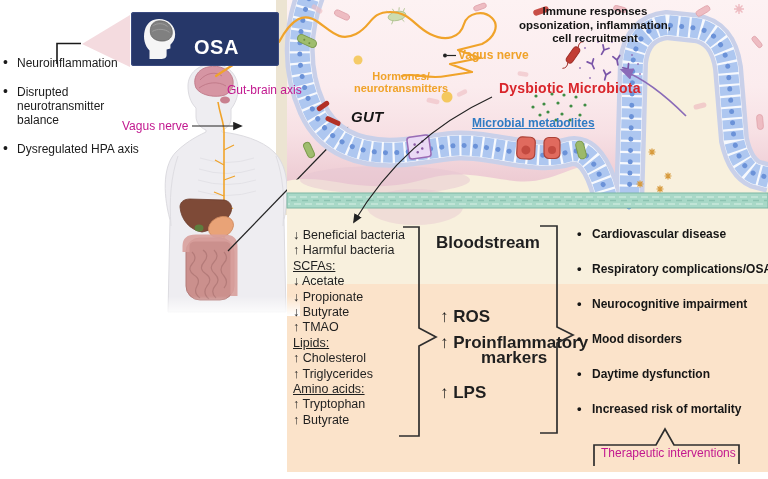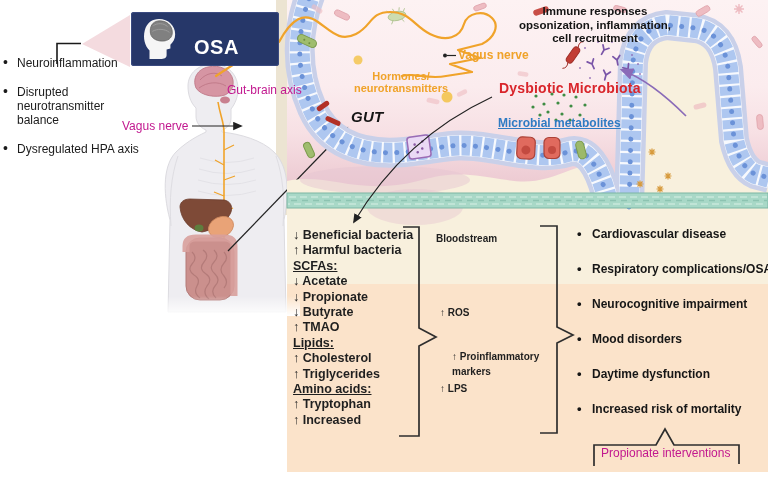--- a/index.html
+++ b/index.html
@@ -32,31 +32,31 @@
   .black{color:#151515;font-weight:800;font-style:italic;}
   .u{text-decoration:underline;}
   #lbl-vagus-left{left:122px;top:119px;font-size:12px;}
   #lbl-gut-brain{left:227px;top:83px;font-size:12px;}
   #lbl-gut{left:351px;top:108px;font-size:15px;letter-spacing:.3px;}
   #lbl-hormones{left:354px;top:71px;font-size:11px;line-height:11.5px;text-align:center;}
   #lbl-vagus-right{left:458px;top:48px;font-size:12px;}
   #lbl-dysbiotic{left:459px;top:80px;font-size:14px;letter-spacing:.2px;}
   #immune-block{left:495px;top:5px;width:200px;text-align:center;
     font-size:11.5px;font-weight:700;line-height:13.5px;color:#141414;}
-  #lbl-microbial{left:498px;top:116px;font-size:12px;}
+  #lbl-microbial{left:472px;top:116px;font-size:12px;}
   #stim-block{left:452px;top:166px;width:160px;text-align:center;
     font-size:12px;line-height:12.5px;}
   
-  #changes-list{left:293px;top:228px;width:140px;font-size:12.5px;font-weight:700;
+  #changes-list{left:293px;top:228px;width:140px;font-size:12.5px;font-weight:400;
     line-height:15.4px;color:#1f1f1f;}
   
-  .midcol{color:#1f1f1f;font-weight:600;font-size:10px;}
+  .midcol{color:#1f1f1f;font-weight:600;font-size:17px;text-align:center;}
   #lbl-bloodstream{left:436px;top:233px;}
   #lbl-ros{left:440px;top:307px;}
-  #proinf-block{left:452px;top:335px;line-height:15px;margin-top:14px;}
+  #proinf-block{left:440px;top:335px;line-height:15px;}
   #lbl-lps{left:440px;top:383px;}
   
   #outcomes{left:575px;top:228px;width:195px;}
   #outcomes .li{position:relative;padding-left:17px;margin-bottom:22px;
     font-size:12px;font-weight:700;line-height:13px;color:#161616;white-space:nowrap;}
   #outcomes .li::before{content:"\2022";position:absolute;left:2px;top:-1px;font-size:13px;}
   #lbl-therapeutic{left:601px;top:446px;font-size:12px;}
 </style>
 </head>
 <body>
@@ -336,35 +336,35 @@
       <div class="u">SCFAs:</div>
       <div>↓ Acetate</div>
       <div>↓ Propionate</div>
       <div>↓ Butyrate</div>
       <div>↑ TMAO</div>
       <div class="u">Lipids:</div>
       <div>↑ Cholesterol</div>
       <div>↑ Triglycerides</div>
       <div class="u">Amino acids:</div>
       <div>↑ Tryptophan</div>
-      <div>↑ Increased</div>
+      <div>↑ Butyrate</div>
     </div>
 
   <div class="abs lbl midcol" id="lbl-bloodstream">Bloodstream</div>
   <div class="abs lbl midcol" id="lbl-ros">↑ ROS</div>
   <div class="abs midcol" id="proinf-block">
     <div>↑ Proinflammatory</div>
     <div>markers</div>
   </div>
   <div class="abs lbl midcol" id="lbl-lps">↑ LPS</div>
 
   <div class="abs" id="outcomes">
 
   <div class="li">Cardiovascular disease</div>
       <div class="li">Respiratory complications/OSA</div>
       <div class="li">Neurocognitive impairment</div>
       <div class="li">Mood disorders</div>
       <div class="li">Daytime dysfunction</div>
       <div class="li">Increased risk of mortality</div>
     </div>
-  <div class="abs lbl magenta" id="lbl-therapeutic">Propionate interventions</div>
+  <div class="abs lbl magenta" id="lbl-therapeutic">Therapeutic interventions</div>
 
 </div>
 
 </body></html>

